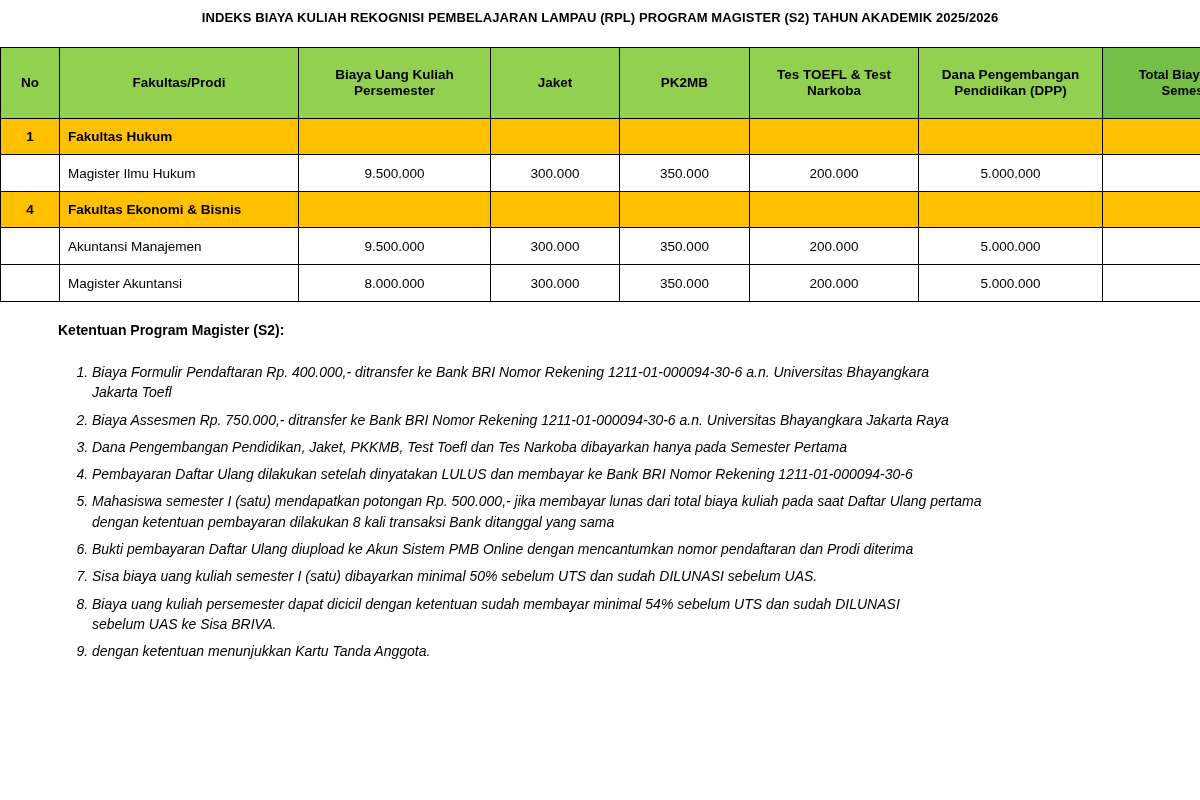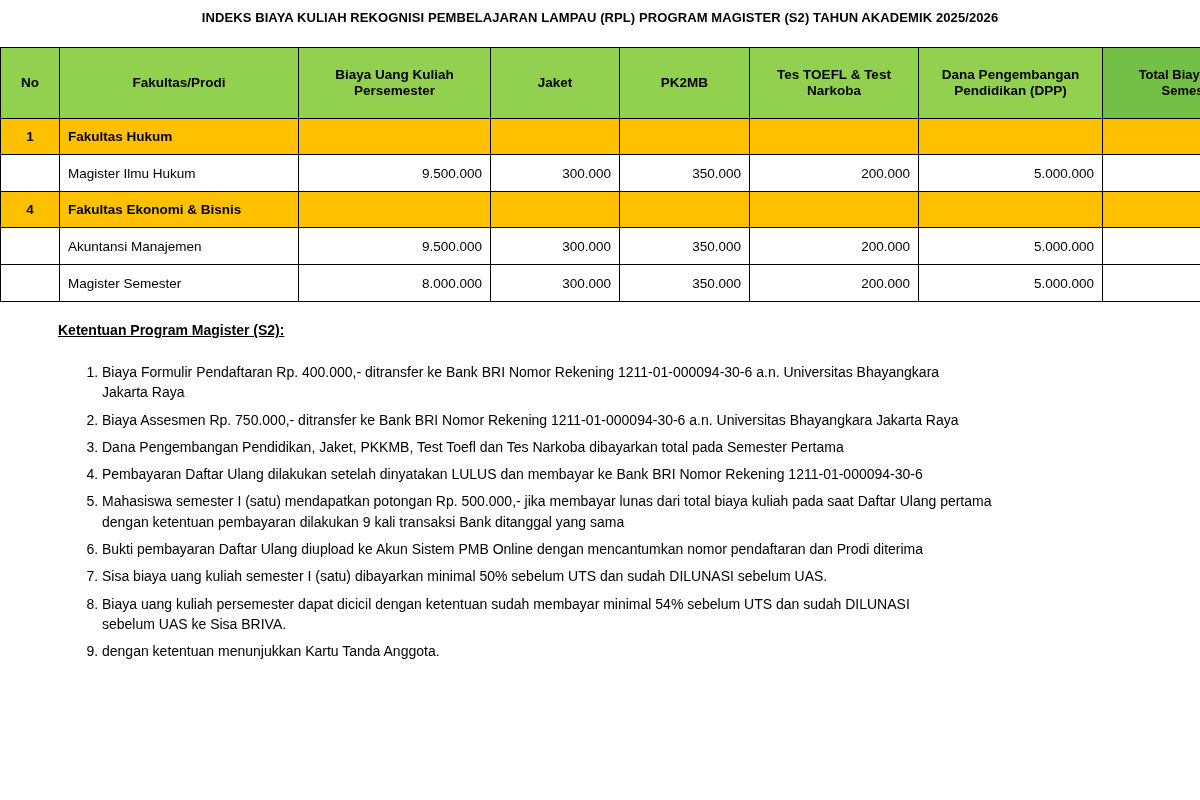--- a/index.html
+++ b/index.html
@@ -65,36 +65,36 @@
     height: 27px;
   }
   tr.group td.no {
     text-align: center;
   }
   tr.item td {
     height: 28px;
   }
   td.no { width: 42px; text-align: center; }
   td.name { width: 222px; }
-  td.num { text-align: right; }
+  td.num { text-align: center; }
   td.total { text-align: right; font-weight: bold; }
   .terms {
     margin: 20px 0 0 58px;
     width: 1100px;
   }
   .terms-title {
     font-size: 14px;
     font-weight: bold;
-    text-decoration: underline;
     margin-bottom: 24px;
   }
   ol.terms-list {
-    margin: 16px;
+    margin: 6px;
     padding-left: 28px;
     font-size: 14px;
+    font-style: italic;
   }
   ol.terms-list li {
     margin-bottom: 7px;
     line-height: 1.45;
   }
   ol.terms-list li .cont {
     display: block;
   }
 </style>
 </head>
@@ -158,51 +158,51 @@
         <td class="num">9.500.000</td>
         <td class="num">300.000</td>
         <td class="num">350.000</td>
         <td class="num">200.000</td>
         <td class="num">5.000.000</td>
         <td class="total">15.350.000</td>
       </tr>
 
       <tr class="item">
         <td class="no"></td>
-        <td class="name">Magister Semester</td>
+        <td class="name">Magister Akuntansi</td>
         <td class="num">8.000.000</td>
         <td class="num">300.000</td>
         <td class="num">350.000</td>
         <td class="num">200.000</td>
         <td class="num">5.000.000</td>
         <td class="total">13.850.000</td>
       </tr>
 
     </tbody>
   </table>
 
   <div class="terms">
     <div class="terms-title">Ketentuan Program Magister (S2):</div>
     <ol class="terms-list">
       <li>
         <span>Biaya Formulir Pendaftaran Rp. 400.000,- ditransfer ke Bank BRI Nomor Rekening 1211-01-000094-30-6 a.n. Universitas Bhayangkara</span>
-        <span class="cont">Jakarta Raya</span>
+        <span class="cont">Jakarta Toefl</span>
       </li>
       <li>
         <span>Biaya Assesmen Rp. 750.000,- ditransfer ke Bank BRI Nomor Rekening 1211-01-000094-30-6 a.n. Universitas Bhayangkara Jakarta Raya</span>
       </li>
       <li>
-        <span>Dana Pengembangan Pendidikan, Jaket, PKKMB, Test Toefl dan Tes Narkoba dibayarkan total pada Semester Pertama</span>
+        <span>Dana Pengembangan Pendidikan, Jaket, PKKMB, Test Toefl dan Tes Narkoba dibayarkan hanya pada Semester Pertama</span>
       </li>
       <li>
         <span>Pembayaran Daftar Ulang dilakukan setelah dinyatakan LULUS dan membayar ke Bank BRI Nomor Rekening 1211-01-000094-30-6</span>
       </li>
       <li>
         <span>Mahasiswa semester I (satu) mendapatkan potongan Rp. 500.000,- jika membayar lunas dari total biaya kuliah pada saat Daftar Ulang pertama</span>
-        <span class="cont">dengan ketentuan pembayaran dilakukan 9 kali transaksi Bank ditanggal yang sama</span>
+        <span class="cont">dengan ketentuan pembayaran dilakukan 8 kali transaksi Bank ditanggal yang sama</span>
       </li>
       <li>
         <span>Bukti pembayaran Daftar Ulang diupload ke Akun Sistem PMB Online dengan mencantumkan nomor pendaftaran dan Prodi diterima</span>
       </li>
       <li>
         <span>Sisa biaya uang kuliah semester I (satu) dibayarkan minimal 50% sebelum UTS dan sudah DILUNASI sebelum UAS.</span>
       </li>
       <li>
         <span>Biaya uang kuliah persemester dapat dicicil dengan ketentuan sudah membayar minimal 54% sebelum UTS dan sudah DILUNASI</span>
         <span class="cont">sebelum UAS ke Sisa BRIVA.</span>

